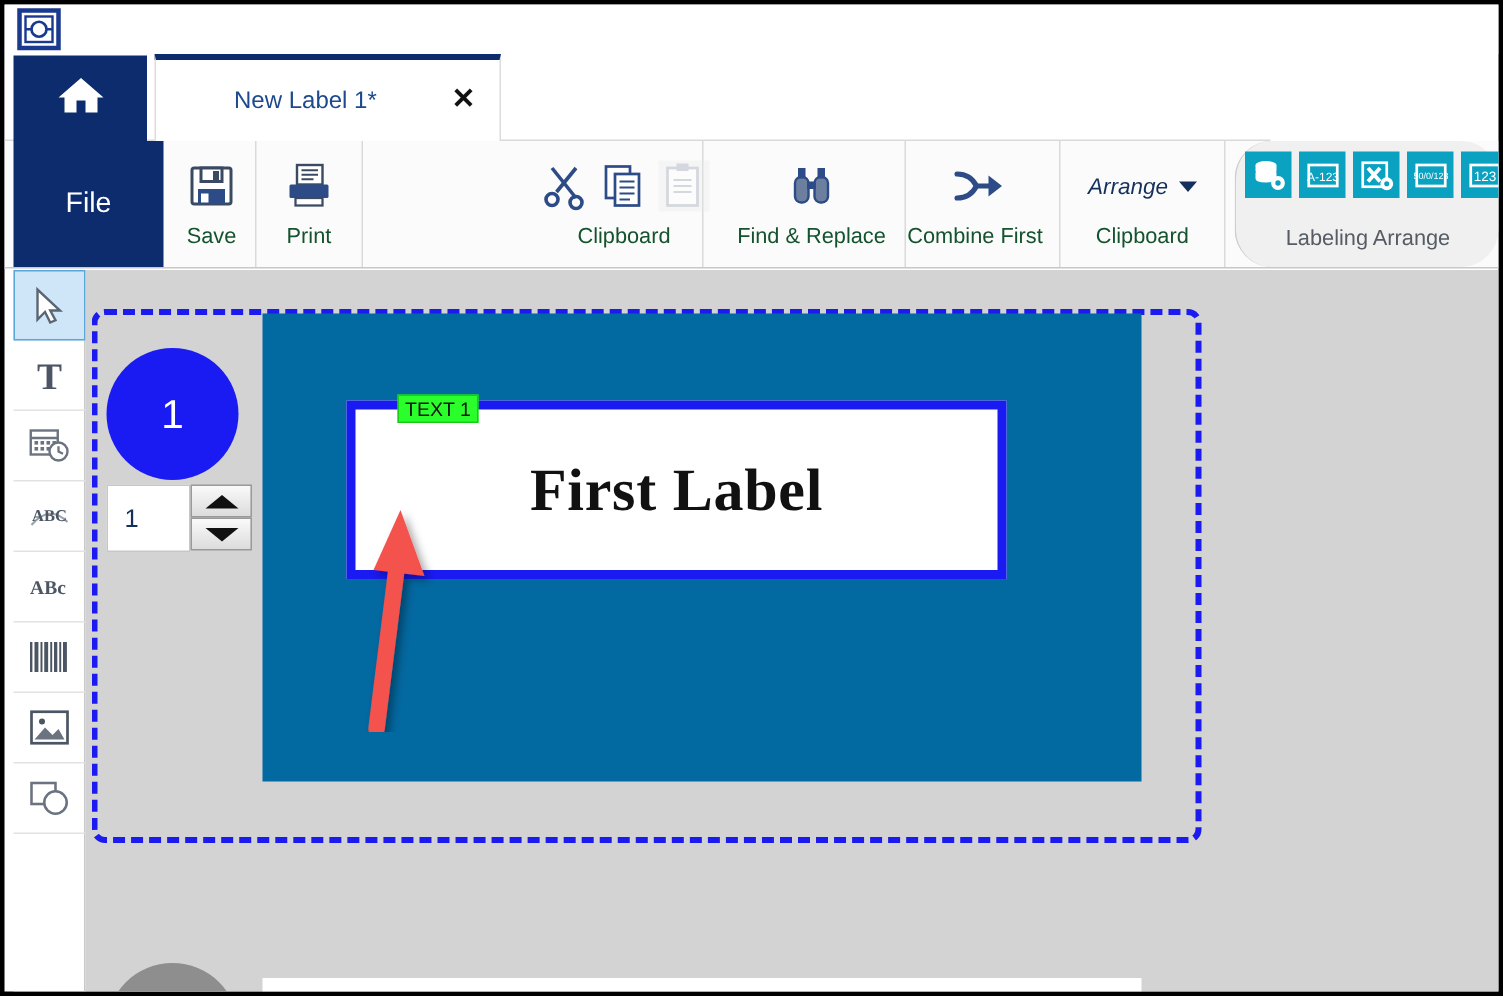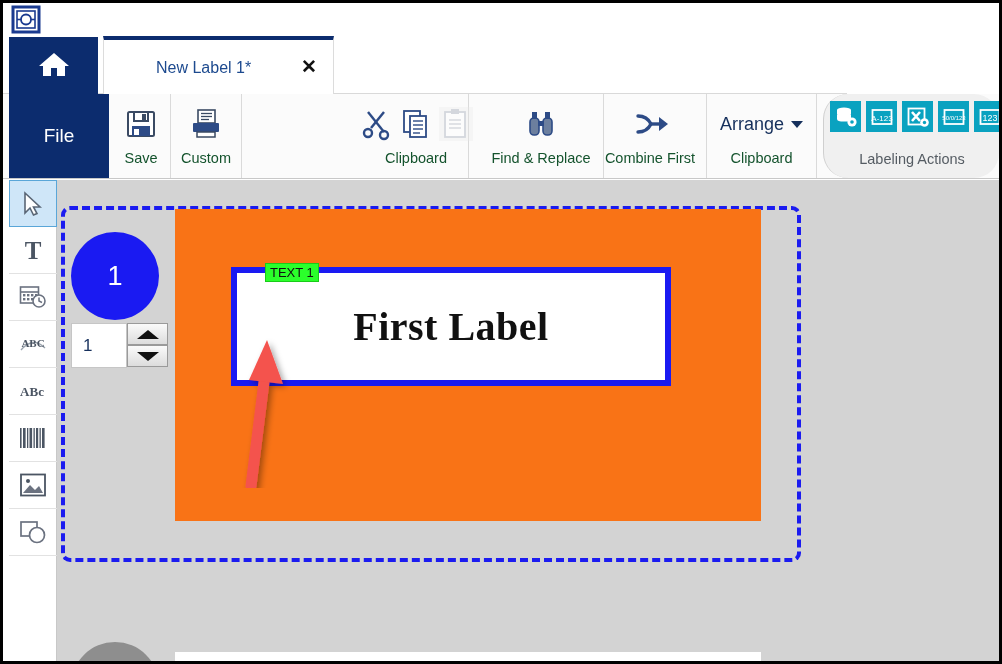--- a/index.html
+++ b/index.html
@@ -104,22 +104,22 @@
   .rgroup .glabel {
     font-size: 14.5px; color: #14532d;
     text-align: center;
     white-space: nowrap;
     line-height: 16px;
   }
   .ricon { width: 34px; height: 34px; display:block; }
   .ricon.dim { opacity: .30; background: #e8e8e8; }
   .arrange-btn {
     display: flex; align-items: center; gap: 7px;
-    font-size: 18px; color: #16305c;
-    padding: 2px 4px; cursor: pointer;
+    font-size: 15px; color: #16305c;
+    padding: 2px 4px; cursor: pointer; font-style: italic;
   }
   .caret { width: 0; height: 0;
     border-left: 6px solid transparent;
     border-right: 6px solid transparent;
     border-top: 7px solid #16305c; }
 
   .extras {
     position: absolute; left: 820px; top: 0px;
     width: 176px; height: 84px;
     background: #f0f0f0;
@@ -209,21 +209,21 @@
   }
   .chev { width: 0; height: 0;
     border-left: 11px solid transparent;
     border-right: 11px solid transparent; }
   .chev.up { border-bottom: 9px solid #111; }
   .chev.down { border-top: 9px solid #111; }
 
   .page {
     position: absolute; left: 118px; top: 29px;
     width: 586px; height: 312px;
-    background: #f97316;
+    background: #0369a1;
   }
   .field {
     position: absolute; left: 56px; top: 58px;
     width: 440px; height: 119px;
     border: 6px solid #1a1af2;
     background: #ffffff;
     display: flex; align-items: center; justify-content: center;
   }
   .field-text {
     font-family: "Liberation Serif", serif;
@@ -318,21 +318,21 @@
           <svg width="34" height="34" viewBox="0 0 34 34">
             <rect x="9" y="3" width="17" height="13" fill="#fff" stroke="#3a4a63" stroke-width="1.6"></rect>
             <line x1="12" y1="6.5" x2="23" y2="6.5" stroke="#3a4a63" stroke-width="1.3"></line>
             <line x1="12" y1="9.5" x2="23" y2="9.5" stroke="#3a4a63" stroke-width="1.3"></line>
             <line x1="12" y1="12.5" x2="20" y2="12.5" stroke="#3a4a63" stroke-width="1.3"></line>
             <rect x="4" y="16" width="26" height="9" rx="1" fill="#2d4b86"></rect>
             <rect x="8" y="25" width="18" height="5" fill="#fff" stroke="#3a4a63" stroke-width="1.5"></rect>
           </svg>
         </span>
       </div>
-      <div class="glabel">Custom</div>
+      <div class="glabel">Print</div>
     </div>
 
 
     <div class="rgroup" style="left:361px; width:105px;">
       <div class="icons">
         <span class="ricon">
           <svg width="34" height="34" viewBox="0 0 34 34">
             <line x1="9" y1="5" x2="25" y2="25" stroke="#2d4b86" stroke-width="2.4"></line>
             <line x1="25" y1="5" x2="12" y2="21" stroke="#2d4b86" stroke-width="2.4"></line>
             <circle cx="9" cy="26" r="4" fill="none" stroke="#2d4b86" stroke-width="2.4"></circle>
@@ -431,21 +431,21 @@
             <text x="12" y="14.5" font-size="6" fill="#fff" text-anchor="middle" font-family="sans-serif">50/0/123</text>
           </svg>
         </span>
         <span class="tealicon">
           <svg width="24" height="24" viewBox="0 0 24 24">
             <rect x="2.5" y="5" width="19" height="14" fill="none" stroke="#fff" stroke-width="1.8"></rect>
             <text x="12" y="15.5" font-size="9" fill="#fff" text-anchor="middle" font-family="sans-serif">123</text>
           </svg>
         </span>
       </div>
-      <div class="glabel">Labeling Actions</div>
+      <div class="glabel">Labeling Arrange</div>
     </div>
   </div>
 
   <div class="lefttools">
     <div class="tool active">
       <svg width="26" height="28" viewBox="0 0 26 28">
         <path d="M5 3 L5 23 L10 18 L13.5 25 L17 23.5 L13.5 17 L20 17 Z" fill="#fff" stroke="#5a6675" stroke-width="1.6"></path>
       </svg>
     </div>
     <div class="tool">

